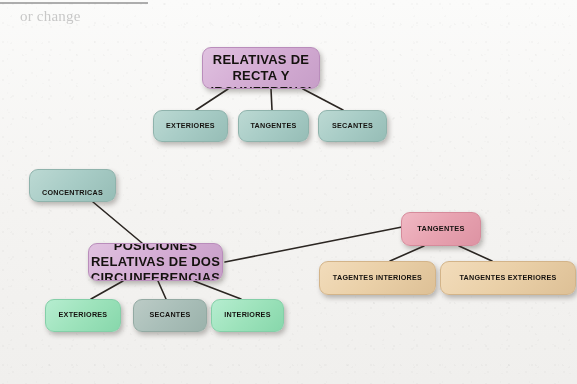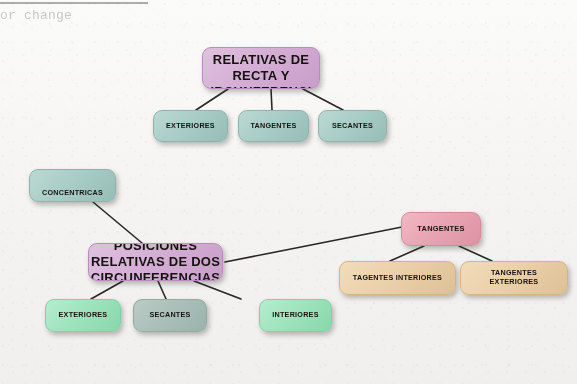--- a/index.html
+++ b/index.html
@@ -39,26 +39,27 @@
     top: 2px;
     width: 148px;
     height: 2px;
     background: #6d6d6d;
     opacity: 0.55;
   }
   #ghost-text {
     position: absolute;
     left: 0px;
     top: 8px;
-    font-size: 13px;
+    font-size: 15px;
     letter-spacing: 0.2px;
     color: #a9a9a9;
     opacity: 0.62;
     white-space: nowrap;
-    font-family: Liberation Mono, monospace;
+    font-family: Liberation Serif, serif;
+    padding-left: 20px;
   }
 
   #links {
     position: absolute;
     left: 0;
     top: 0;
     width: 577px;
     height: 384px;
     pointer-events: none;
   }
@@ -103,21 +104,20 @@
   }
   .n-pink {
     background: linear-gradient(135deg, #f0b9c4 0%, #e8a3b1 48%, #dd93a3 100%);
     border: 1px solid #d68b9b;
     font-size: 7.4px;
   }
   .n-orange {
     background: linear-gradient(135deg, #f2dcbb 0%, #ead0a8 48%, #ddc096 100%);
     border: 1px solid #d3b489;
     font-size: 7.2px;
-    margin-left: 20px;
   }
 </style>
 </head>
 <body>
 
 <div id="canvas">
 
   <div id="ghost-header">
     <div id="ghost-bar"></div>
     <div id="ghost-text">or change</div>
@@ -154,27 +154,27 @@
       </div>
       <div class="node n-purple" style="left: 88px; top: 243px; width: 135px; height: 38px;">
         <span class="label">POSICIONES RELATIVAS DE DOS CIRCUNFERENCIAS</span>
       </div>
       <div class="node n-green" style="left: 45px; top: 299px; width: 76px; height: 33px;">
         <span class="label">EXTERIORES</span>
       </div>
       <div class="node n-gray-teal" style="left: 133px; top: 299px; width: 74px; height: 33px;">
         <span class="label">SECANTES</span>
       </div>
-      <div class="node n-green" style="left: 211px; top: 299px; width: 73px; height: 33px; margin-left: 48px;">
+      <div class="node n-green" style="left: 211px; top: 299px; width: 73px; height: 33px;">
         <span class="label">INTERIORES</span>
       </div>
       <div class="node n-pink" style="left: 401px; top: 212px; width: 80px; height: 34px;">
         <span class="label">TANGENTES</span>
       </div>
       <div class="node n-orange" style="left: 319px; top: 261px; width: 117px; height: 34px;">
         <span class="label">TAGENTES INTERIORES</span>
       </div>
-      <div class="node n-orange" style="left: 440px; top: 261px; width: 108px; height: 34px;">
+      <div class="node n-orange" style="left: 440px; top: 261px; width: 136px; height: 34px;">
         <span class="label">TANGENTES EXTERIORES</span>
       </div>
     </div>
 
 </div>
 
 </body></html>

